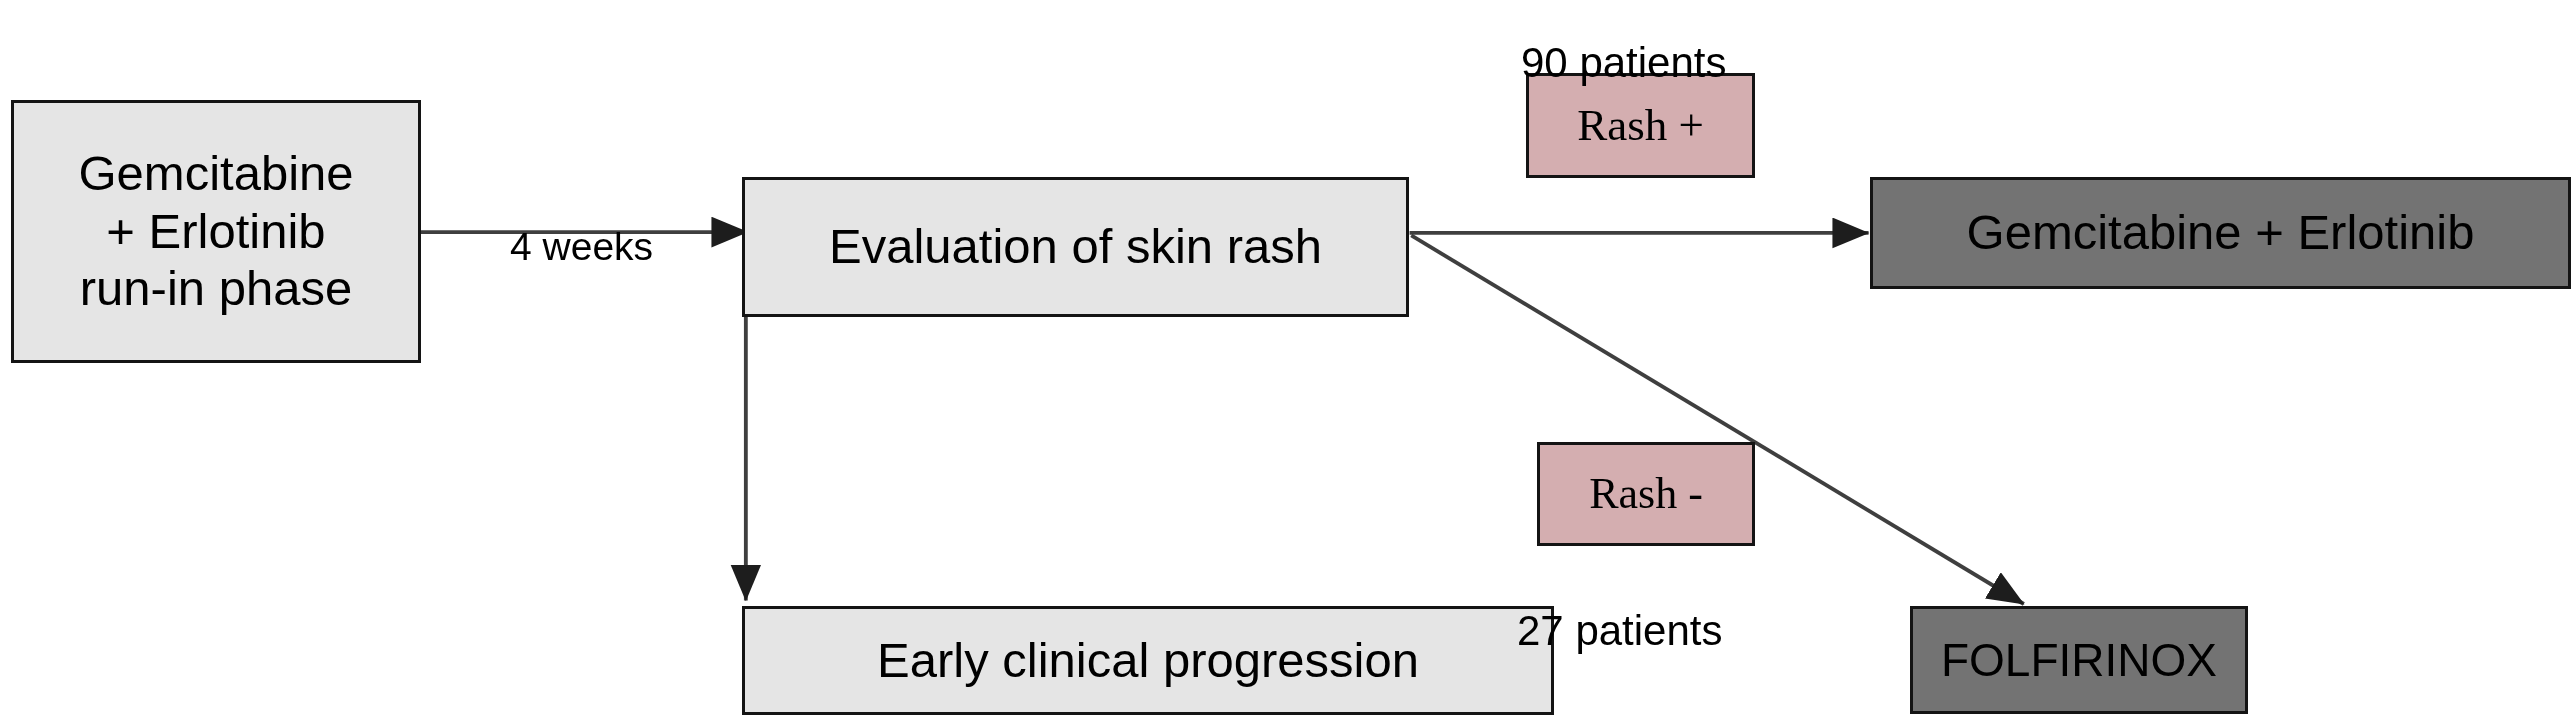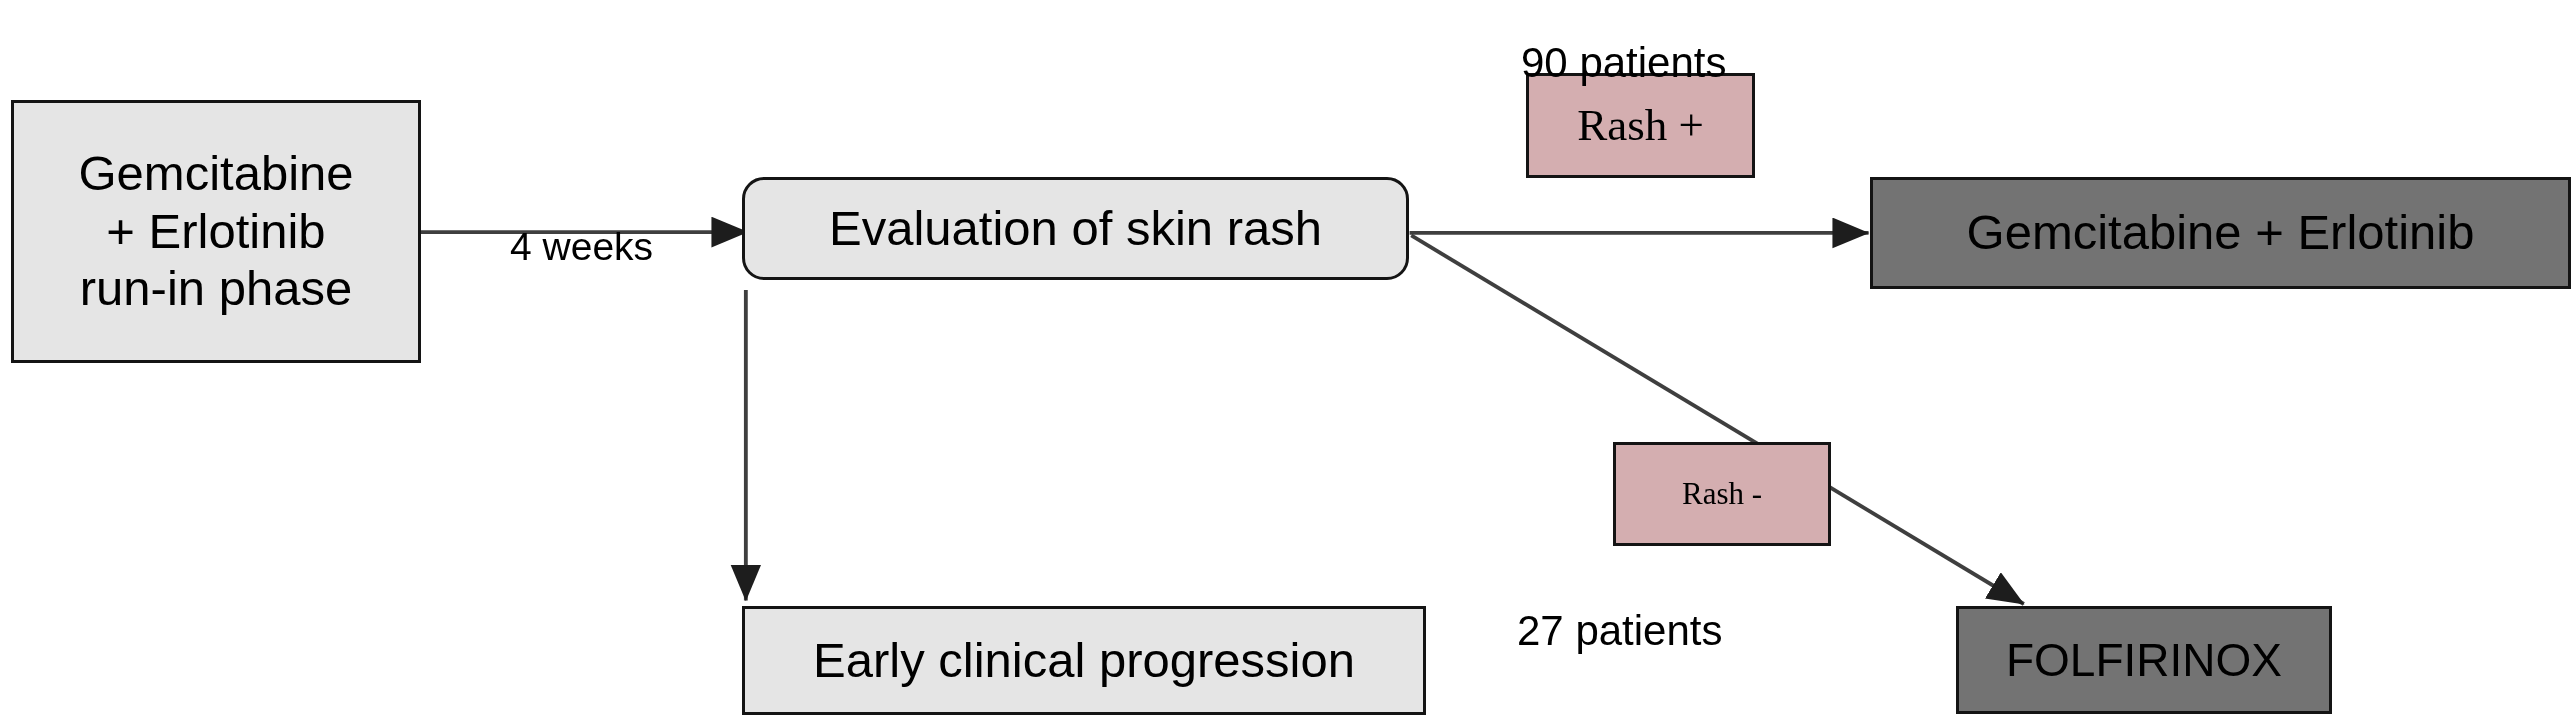--- a/index.html
+++ b/index.html
@@ -50,42 +50,41 @@
     height: 726px;
     pointer-events: none;
   }
 
   
   #node-runin {
     left: 11px;  top: 100px;  width: 410px;  height: 263px;
     font-size: 49px;
   }
   #node-evaluation {
-    left: 742px; top: 177px;  width: 667px;  height: 103px;
+    left: 742px; top: 177px;  width: 667px;  height: 140px;
     font-size: 49px;
-    border-radius: 22px;
   }
   #node-rash-pos {
     left: 1526px; top: 73px;  width: 229px;  height: 105px;
     font-size: 45px;
   }
   #node-rash-neg {
-    left: 1613px; top: 442px; width: 218px;  height: 104px;
-    font-size: 31px;
+    left: 1537px; top: 442px; width: 218px;  height: 104px;
+    font-size: 44px;
   }
   #node-gem-erl {
     left: 1870px; top: 177px; width: 701px;  height: 112px;
     font-size: 49px;
   }
   #node-folfirinox {
-    left: 1956px; top: 606px; width: 376px;  height: 108px;
+    left: 1910px; top: 606px; width: 338px;  height: 108px;
     font-size: 46px;
   }
   #node-early-prog {
-    left: 742px;  top: 606px; width: 684px;  height: 109px;
+    left: 742px;  top: 606px; width: 812px;  height: 109px;
     font-size: 49px;
   }
 
   
   #label-90 {
     left: 1521px; top: 0px;   font-size: 42px;
   }
   #label-27 {
     left: 1517px; top: 568px; font-size: 42px;
   }

